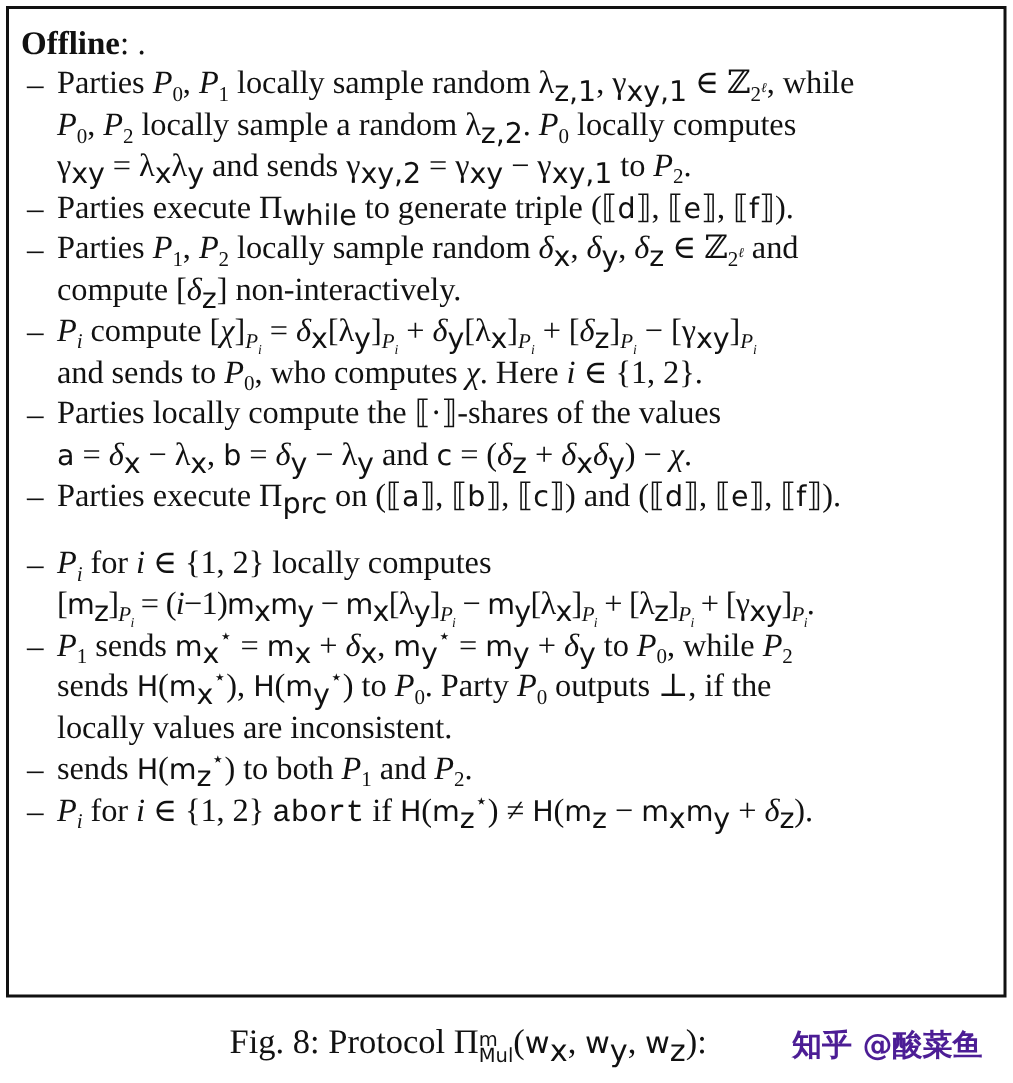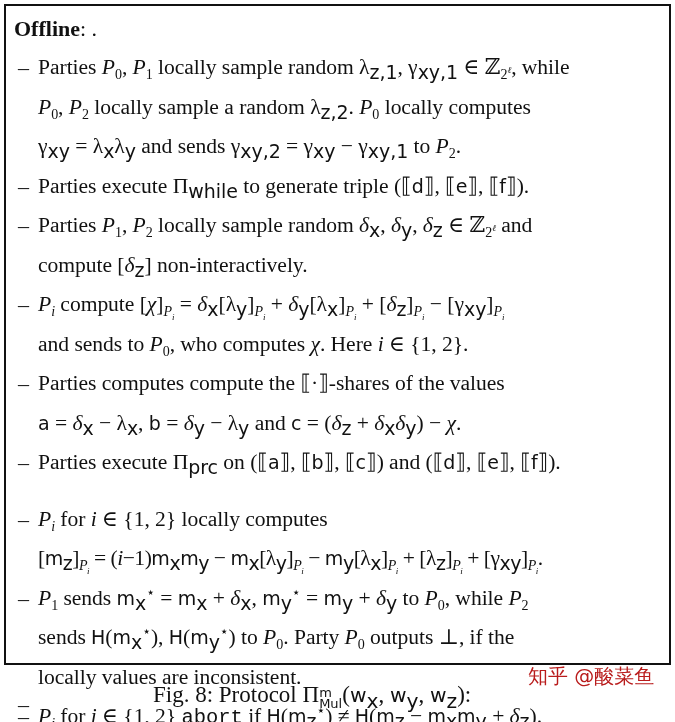--- a/index.html
+++ b/index.html
@@ -11,32 +11,32 @@
   .box {
     position: absolute; left: 4px; top: 4px; width: 663px; height: 657px;
     border: 2.5px solid #111; box-sizing: content-box;
   }
   .content { position: absolute; left: 8px; top: 9px; right: 8px; }
   .heading { font-weight: bold; font-size: 22px; line-height: 27px; height: 27px; white-space: nowrap; }
   .heading .colon { font-weight: normal; }
   .section-gap { height: 17px; }
   .item { position: relative; padding-left: 24px; }
   .dash { position: absolute; left: 4px; top: 0; font-size: 22px; line-height: 27.5px; }
-  .line { font-size: 21.6px; line-height: 27.5px; height: 27.5px; white-space: nowrap; letter-spacing: -0.05px; margin-top: 12px; }
+  .line { font-size: 21.6px; line-height: 27.5px; height: 27.5px; white-space: nowrap; letter-spacing: -0.05px; }
   .m { font-style: italic; }
   .sf { font-family: "DejaVu Sans", "Liberation Sans", sans-serif; font-style: normal; font-size: 0.88em; }
   .tt { font-family: "Liberation Mono", "DejaVu Sans Mono", monospace; font-size: 0.95em; }
   sub, sup { font-size: 0.65em; line-height: 0; }
   .caption {
     position: absolute; left: 153px; top: 680px; font-size: 23px; line-height: 30px;
     white-space: nowrap;
   }
   .watermark {
-    position: absolute; left: 528px; top: 663px; font-size: 20px; line-height: 26px;
-    color: #b91c1c; font-family: "DejaVu Sans", sans-serif; white-space: nowrap;
+    position: absolute; left: 528px; top: 683px; font-size: 20px; line-height: 26px;
+    color: #4c1d95; font-family: "DejaVu Sans", sans-serif; white-space: nowrap; font-weight: bold;
   }
 </style>
 </head>
 <body>
 
 <div class="box">
   <div class="content">
 
     <div class="heading"><span>Offline</span><span class="colon">: .</span></div>
 
@@ -59,21 +59,21 @@
     </div>
 
     <div class="item">
       <span class="dash">–</span>
       <div class="line"><span class="m">P<sub>i</sub></span> compute [<span class="m">χ</span>]<sub class="m">P<sub>i</sub></sub> = <span class="m">δ</span><sub class="sf">x</sub>[λ<sub class="sf">y</sub>]<sub class="m">P<sub>i</sub></sub> + <span class="m">δ</span><sub class="sf">y</sub>[λ<sub class="sf">x</sub>]<sub class="m">P<sub>i</sub></sub> + [<span class="m">δ</span><sub class="sf">z</sub>]<sub class="m">P<sub>i</sub></sub> − [γ<sub class="sf">xy</sub>]<sub class="m">P<sub>i</sub></sub></div>
       <div class="line">and sends to <span class="m">P</span><sub>0</sub>, who computes <span class="m">χ</span>. Here <span class="m">i</span> ∈ {1, 2}.</div>
     </div>
 
     <div class="item">
       <span class="dash">–</span>
-      <div class="line">Parties computes compute the ⟦·⟧-shares of the values</div>
+      <div class="line">Parties locally compute the ⟦·⟧-shares of the values</div>
       <div class="line"><span class="sf">a</span> = <span class="m">δ</span><sub class="sf">x</sub> − λ<sub class="sf">x</sub>, <span class="sf">b</span> = <span class="m">δ</span><sub class="sf">y</sub> − λ<sub class="sf">y</sub> and <span class="sf">c</span> = (<span class="m">δ</span><sub class="sf">z</sub> + <span class="m">δ</span><sub class="sf">x</sub><span class="m">δ</span><sub class="sf">y</sub>) − <span class="m">χ</span>.</div>
     </div>
 
     <div class="item">
       <span class="dash">–</span>
       <div class="line">Parties execute Π<sub class="sf">prc</sub> on (⟦<span class="sf">a</span>⟧, ⟦<span class="sf">b</span>⟧, ⟦<span class="sf">c</span>⟧) and (⟦<span class="sf">d</span>⟧, ⟦<span class="sf">e</span>⟧, ⟦<span class="sf">f</span>⟧).</div>
     </div>
 
     <div class="section-gap"></div>
 
@@ -86,20 +86,21 @@
 
     <div class="item">
       <span class="dash">–</span>
       <div class="line"><span class="m">P</span><sub>1</sub> sends <span class="sf">m</span><sub class="sf">x</sub><sup>⋆</sup> = <span class="sf">m</span><sub class="sf">x</sub> + <span class="m">δ</span><sub class="sf">x</sub>, <span class="sf">m</span><sub class="sf">y</sub><sup>⋆</sup> = <span class="sf">m</span><sub class="sf">y</sub> + <span class="m">δ</span><sub class="sf">y</sub> to <span class="m">P</span><sub>0</sub>, while <span class="m">P</span><sub>2</sub></div>
       <div class="line">sends <span class="sf">H</span>(<span class="sf">m</span><sub class="sf">x</sub><sup>⋆</sup>), <span class="sf">H</span>(<span class="sf">m</span><sub class="sf">y</sub><sup>⋆</sup>) to <span class="m">P</span><sub>0</sub>. Party <span class="m">P</span><sub>0</sub> outputs ⊥, if the</div>
       <div class="line">locally values are inconsistent.</div>
     </div>
 
     <div class="item">
       <span class="dash">–</span>
+      <div class="line">sends <span class="sf">H</span>(<span class="sf">m</span><sub class="sf">z</sub><sup>⋆</sup>) to both <span class="m">P</span><sub>1</sub> and <span class="m">P</span><sub>2</sub>.</div>
     </div>
 
     <div class="item">
       <span class="dash">–</span>
       <div class="line"><span class="m">P<sub>i</sub></span> for <span class="m">i</span> ∈ {1, 2} <span class="tt">abort</span> if <span class="sf">H</span>(<span class="sf">m</span><sub class="sf">z</sub><sup>⋆</sup>) ≠ <span class="sf">H</span>(<span class="sf">m</span><sub class="sf">z</sub> − <span class="sf">m</span><sub class="sf">x</sub><span class="sf">m</span><sub class="sf">y</sub> + <span class="m">δ</span><sub class="sf">z</sub>).</div>
     </div>
 
   </div>
 </div>
 

